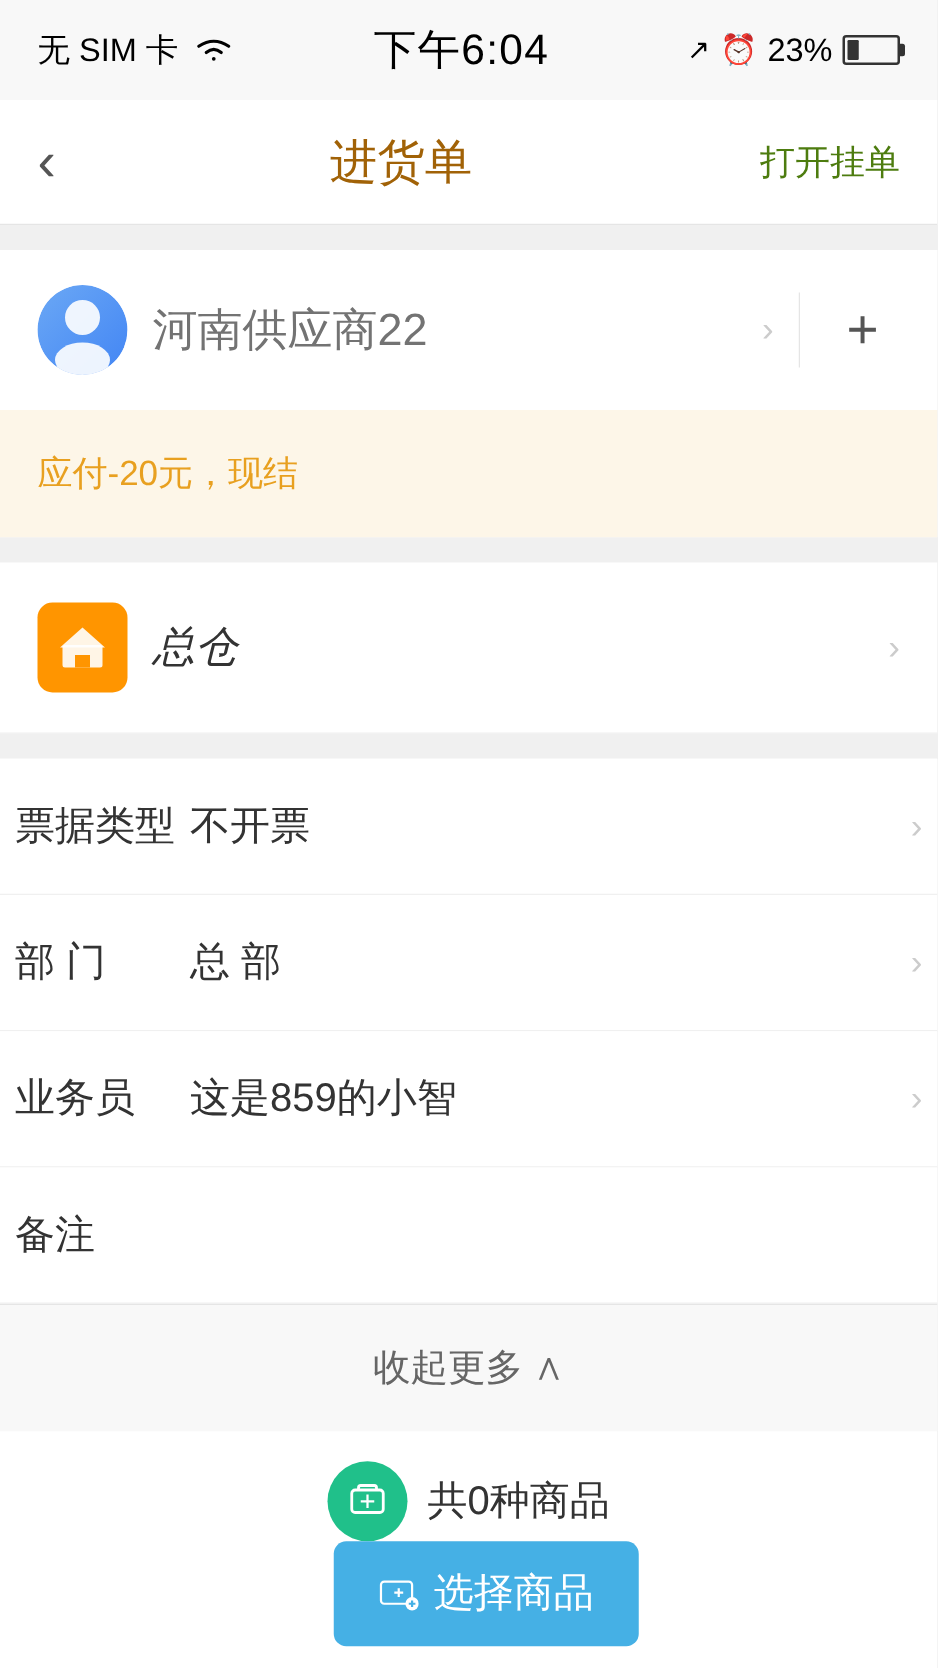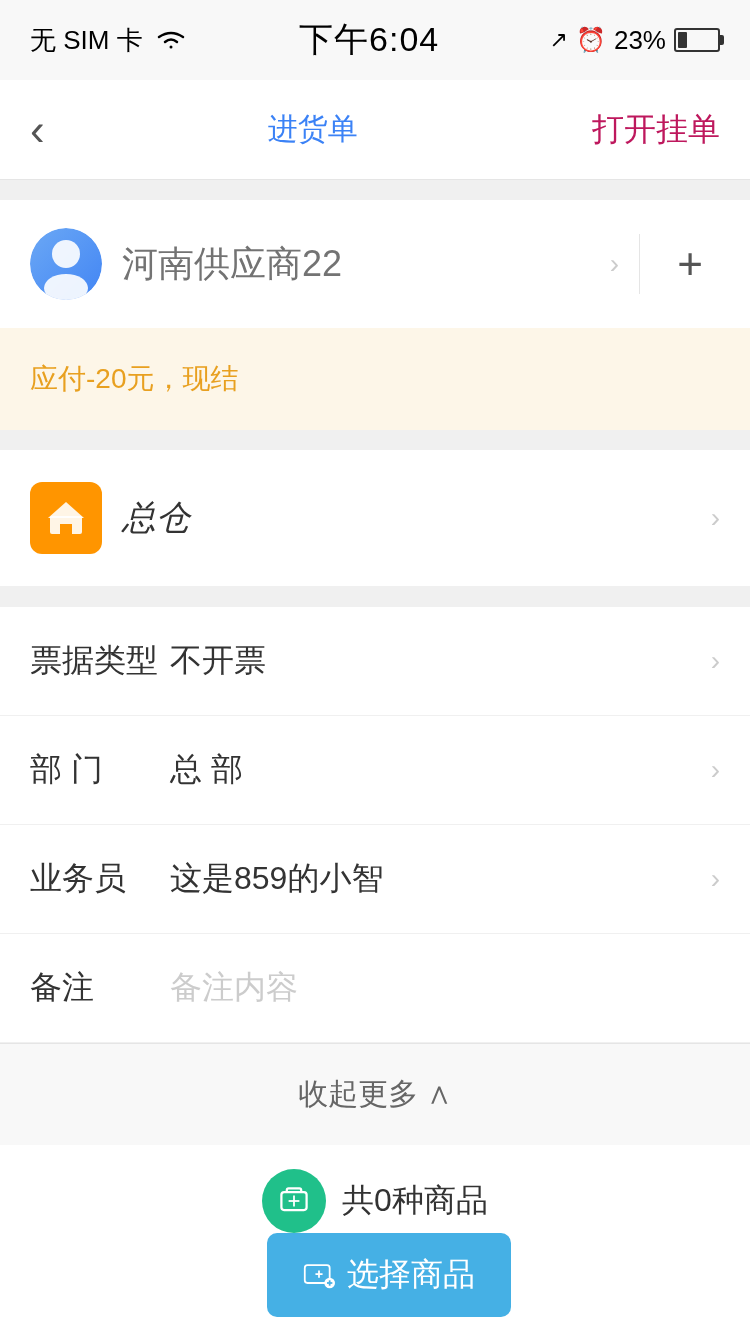--- a/index.html
+++ b/index.html
@@ -92,27 +92,27 @@
       align-items: center;
       cursor: pointer;
       color: #333;
     }
     .nav-back-icon {
       font-size: 44px;
       line-height: 1;
       color: #555;
     }
     .nav-title {
-      font-size: 30px;
+      font-size: 38px;
       font-weight: 500;
-      color: #3b82f6;
+      color: #a16207;
     }
     .nav-action {
-      font-size: 32px;
-      color: #be185d;
+      font-size: 28px;
+      color: #4d7c0f;
       cursor: pointer;
       margin-left: 11px;
     }
 
     
     .section-divider {
       height: 20px;
       background: #f0f0f0;
     }
 
@@ -217,21 +217,21 @@
     }
     .row-chevron {
       color: #ccc;
       font-size: 28px;
     }
 
     
     .form-row {
       display: flex;
       align-items: center;
-      padding: 32px 30px;
+      padding: 32px 12px;
       background: #fff;
       border-bottom: 1px solid #f0f0f0;
       cursor: pointer;
     }
     .form-row-label {
       width: 140px;
       font-size: 32px;
       color: #333;
       flex-shrink: 0;
     }
@@ -398,21 +398,20 @@
   </div>
 
   <div class="form-row">
     <div class="form-row-label">业务员</div>
     <div class="form-row-value">这是859的小智</div>
     <span class="form-row-chevron">›</span>
   </div>
 
   <div class="form-row">
     <div class="form-row-label">备注</div>
-    <div class="form-row-value form-row-placeholder">备注内容</div>
   </div>
 
   <div class="collapse-row">
     <span>收起更多 ∧</span>
   </div>
 </div>
 
 <div class="bottom-section">
   <div class="product-count-wrap">
     <div class="product-icon-wrap">

